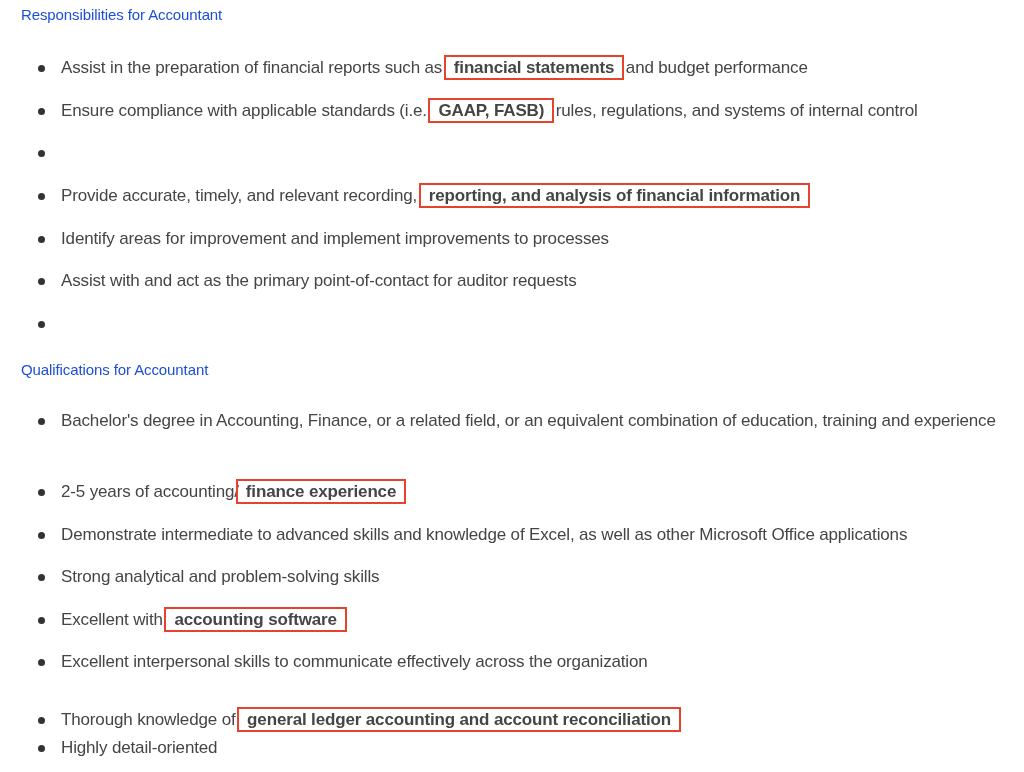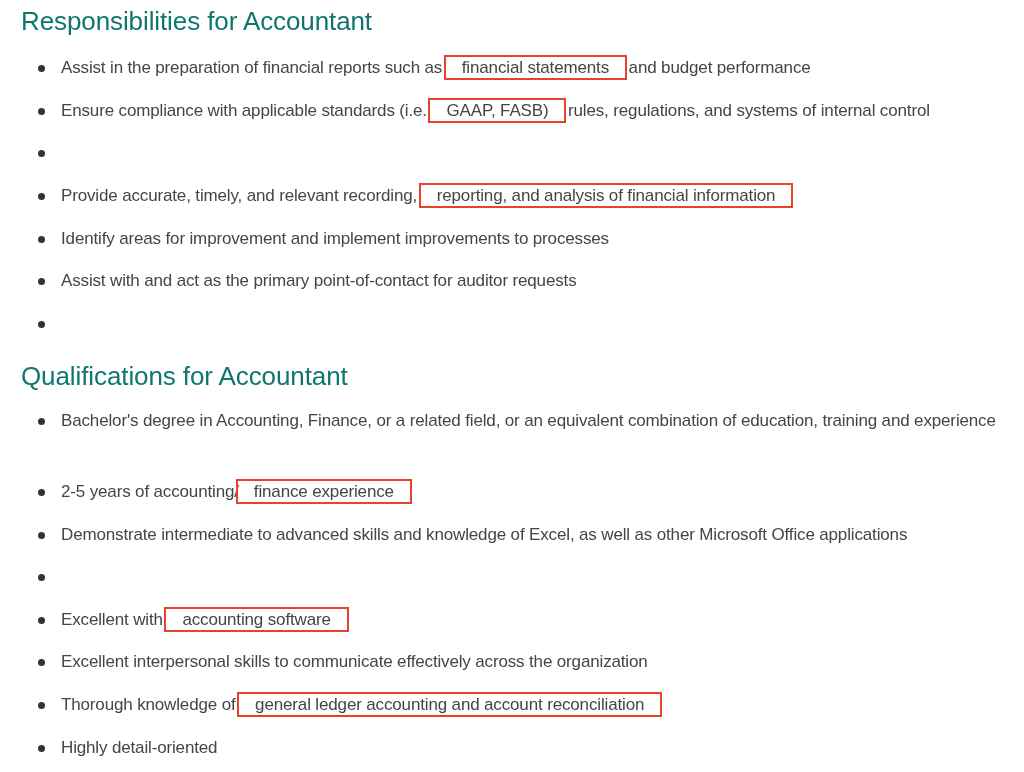--- a/index.html
+++ b/index.html
@@ -4,36 +4,37 @@
 <style>
   html, body { margin: 0; padding: 0; background: #ffffff; }
   body {
     width: 1024px; height: 772px; overflow: hidden;
     font-family: "Liberation Sans", "DejaVu Sans", sans-serif;
     color: #444444;
     position: relative;
   }
   .section-heading {
     position: absolute; left: 21px;
-    font-size: 26px; color: #0f766e; font-weight: normal;
+    font-size: 15px; color: #1d4ed8; font-weight: normal;
     margin: 0; letter-spacing: -0.1px; white-space: nowrap;
   }
   .bullet-list { list-style: none; margin: 0; padding: 0; }
   .bullet-item {
     position: absolute; left: 61px; width: 945px;
     font-size: 17px; line-height: 28px; color: #454545;
     letter-spacing: -0.15px;
   }
   .bullet-dot {
     position: absolute; left: -23px; top: 11px;
     width: 7px; height: 7px; border-radius: 50%; background: #333333;
   }
   .hl {
     outline: 2px solid #e5432e; outline-offset: 1px;
-    padding: 0 15px;
+    padding: 0 7px;
+    font-weight: bold;
   }
 </style>
 </head>
 <body>
 
 <h2 class="section-heading" style="top:6px;">Responsibilities for Accountant</h2>
 <ul class="bullet-list">
   <li class="bullet-item" style="top:54px;"><span class="bullet-dot"></span><span>Assist in the preparation of financial reports such as </span><span class="hl">financial statements</span><span> and budget performance</span></li>
   <li class="bullet-item" style="top:97px;"><span class="bullet-dot"></span><span>Ensure compliance with applicable standards (i.e. </span><span class="hl">GAAP, FASB)</span><span> rules, regulations, and systems of internal control</span></li>
   <li class="bullet-item" style="top:139px;"><span class="bullet-dot"></span></li>
@@ -41,18 +42,18 @@
   <li class="bullet-item" style="top:225px;"><span class="bullet-dot"></span><span>Identify areas for improvement and implement improvements to processes</span></li>
   <li class="bullet-item" style="top:267px;"><span class="bullet-dot"></span><span>Assist with and act as the primary point-of-contact for auditor requests</span></li>
   <li class="bullet-item" style="top:310px;"><span class="bullet-dot"></span></li>
 </ul>
 
 <h2 class="section-heading" style="top:361px;">Qualifications for Accountant</h2>
 <ul class="bullet-list">
   <li class="bullet-item" style="top:407px;"><span class="bullet-dot"></span><span>Bachelor's degree in Accounting, Finance, or a related field, or an equivalent combination of education, training and experience</span></li>
   <li class="bullet-item" style="top:478px;"><span class="bullet-dot"></span><span>2-5 years of accounting/</span><span class="hl">finance experience</span></li>
   <li class="bullet-item" style="top:521px;"><span class="bullet-dot"></span><span>Demonstrate intermediate to advanced skills and knowledge of Excel, as well as other Microsoft Office applications</span></li>
-  <li class="bullet-item" style="top:563px;"><span class="bullet-dot"></span></li>
+  <li class="bullet-item" style="top:563px;"><span class="bullet-dot"></span><span>Strong analytical and problem-solving skills</span></li>
   <li class="bullet-item" style="top:606px;"><span class="bullet-dot"></span><span>Excellent with </span><span class="hl">accounting software</span></li>
   <li class="bullet-item" style="top:648px;"><span class="bullet-dot"></span><span>Excellent interpersonal skills to communicate effectively across the organization</span></li>
-  <li class="bullet-item" style="top:691px;"><span class="bullet-dot"></span><span>Thorough knowledge of </span><span class="hl">general ledger accounting and account reconciliation</span></li>
+  <li class="bullet-item" style="top:706px;"><span class="bullet-dot"></span><span>Thorough knowledge of </span><span class="hl">general ledger accounting and account reconciliation</span></li>
   <li class="bullet-item" style="top:734px;"><span class="bullet-dot"></span><span>Highly detail-oriented</span></li>
 </ul>
 
 </body></html>

